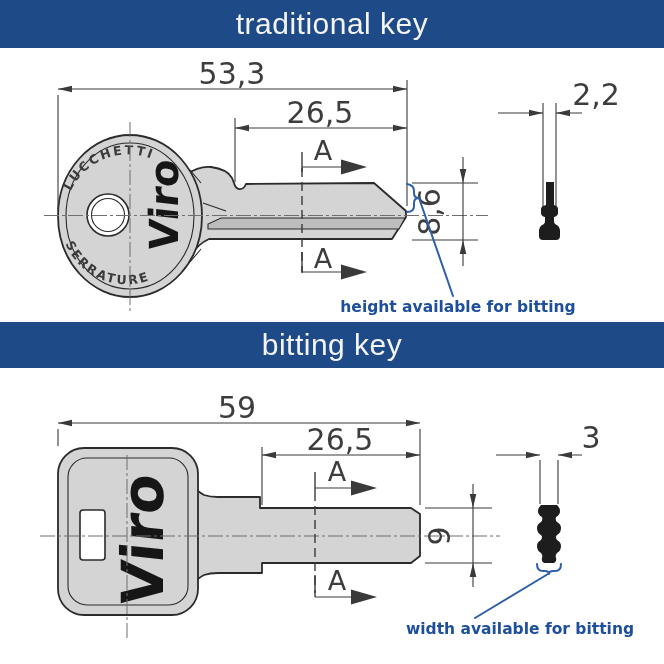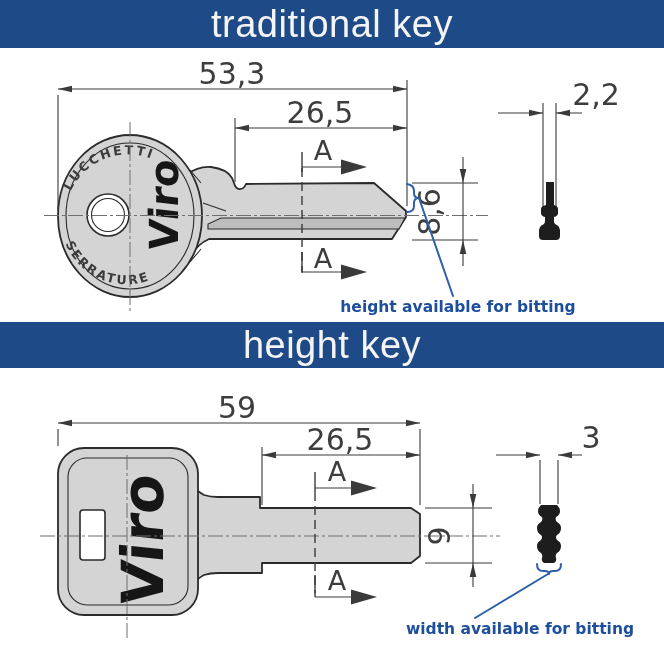--- a/index.html
+++ b/index.html
@@ -1,19 +1,19 @@
 <!DOCTYPE html>
 <html><head>
 <meta charset="utf-8">
 <style>
   html,body{margin:0;padding:0;background:#ffffff;}
   #stage{position:relative;width:664px;height:664px;background:#ffffff;overflow:hidden;
          font-family:"Liberation Sans",sans-serif;}
   .banner{position:absolute;left:0;width:664px;background:#1e4a88;color:#f4f4f4;
-          text-align:center;font-size:38px;font-weight:400;letter-spacing:.5px;}
+          text-align:center;font-size:30px;font-weight:400;letter-spacing:.5px;}
   #banner-traditional{top:0;height:48px;line-height:48px;}
   #banner-punched{top:322px;height:46px;line-height:46px;}
   svg{position:absolute;left:0;}
   svg text{font-family:"DejaVu Sans","Liberation Sans",sans-serif;}
   .dim{stroke:#3a3a3a;stroke-width:1.1;fill:none;}
   .arr{fill:#3a3a3a;stroke:none;}
   .out{stroke:#2b2b2b;stroke-width:1.8;fill:#d4d4d4;stroke-linejoin:round;}
   .thin{stroke:#2b2b2b;stroke-width:1.1;fill:none;}
   .groove{stroke:#2b2b2b;stroke-width:1.1;fill:#bdbdbd;}
   .cl{stroke:#6f6f6f;stroke-width:1;fill:none;stroke-dasharray:15 3 3 3;}
@@ -118,21 +118,21 @@
         L 541 209 Q 541 206 546 205 Z"></path>
     </g>
 
     <g>
       <path class="blue" d="M 407 184 Q 414 185 414 191 L 414 193 Q 414 198 419 198 Q 414 198 414 203 L 414 206 Q 414 212 407 212"></path>
       <path class="blue" d="M 419 198 L 453 296"></path>
       <text class="note" x="458" y="312" text-anchor="middle">height available for bitting</text>
     </g>
   </svg>
 
-  <div class="banner" id="banner-punched">height key</div>
+  <div class="banner" id="banner-punched">bitting key</div>
 
   <svg style="top:368px" width="664" height="296" viewBox="0 368 664 296">
 
     <g>
       <path class="out" d="M 178 478
         C 194 487 198 492 204 495
         Q 210 497 218 497
         L 260 497 L 260 508
         L 411 508 L 420 514 L 420 556 L 411 563
         L 262 563 L 262 573

